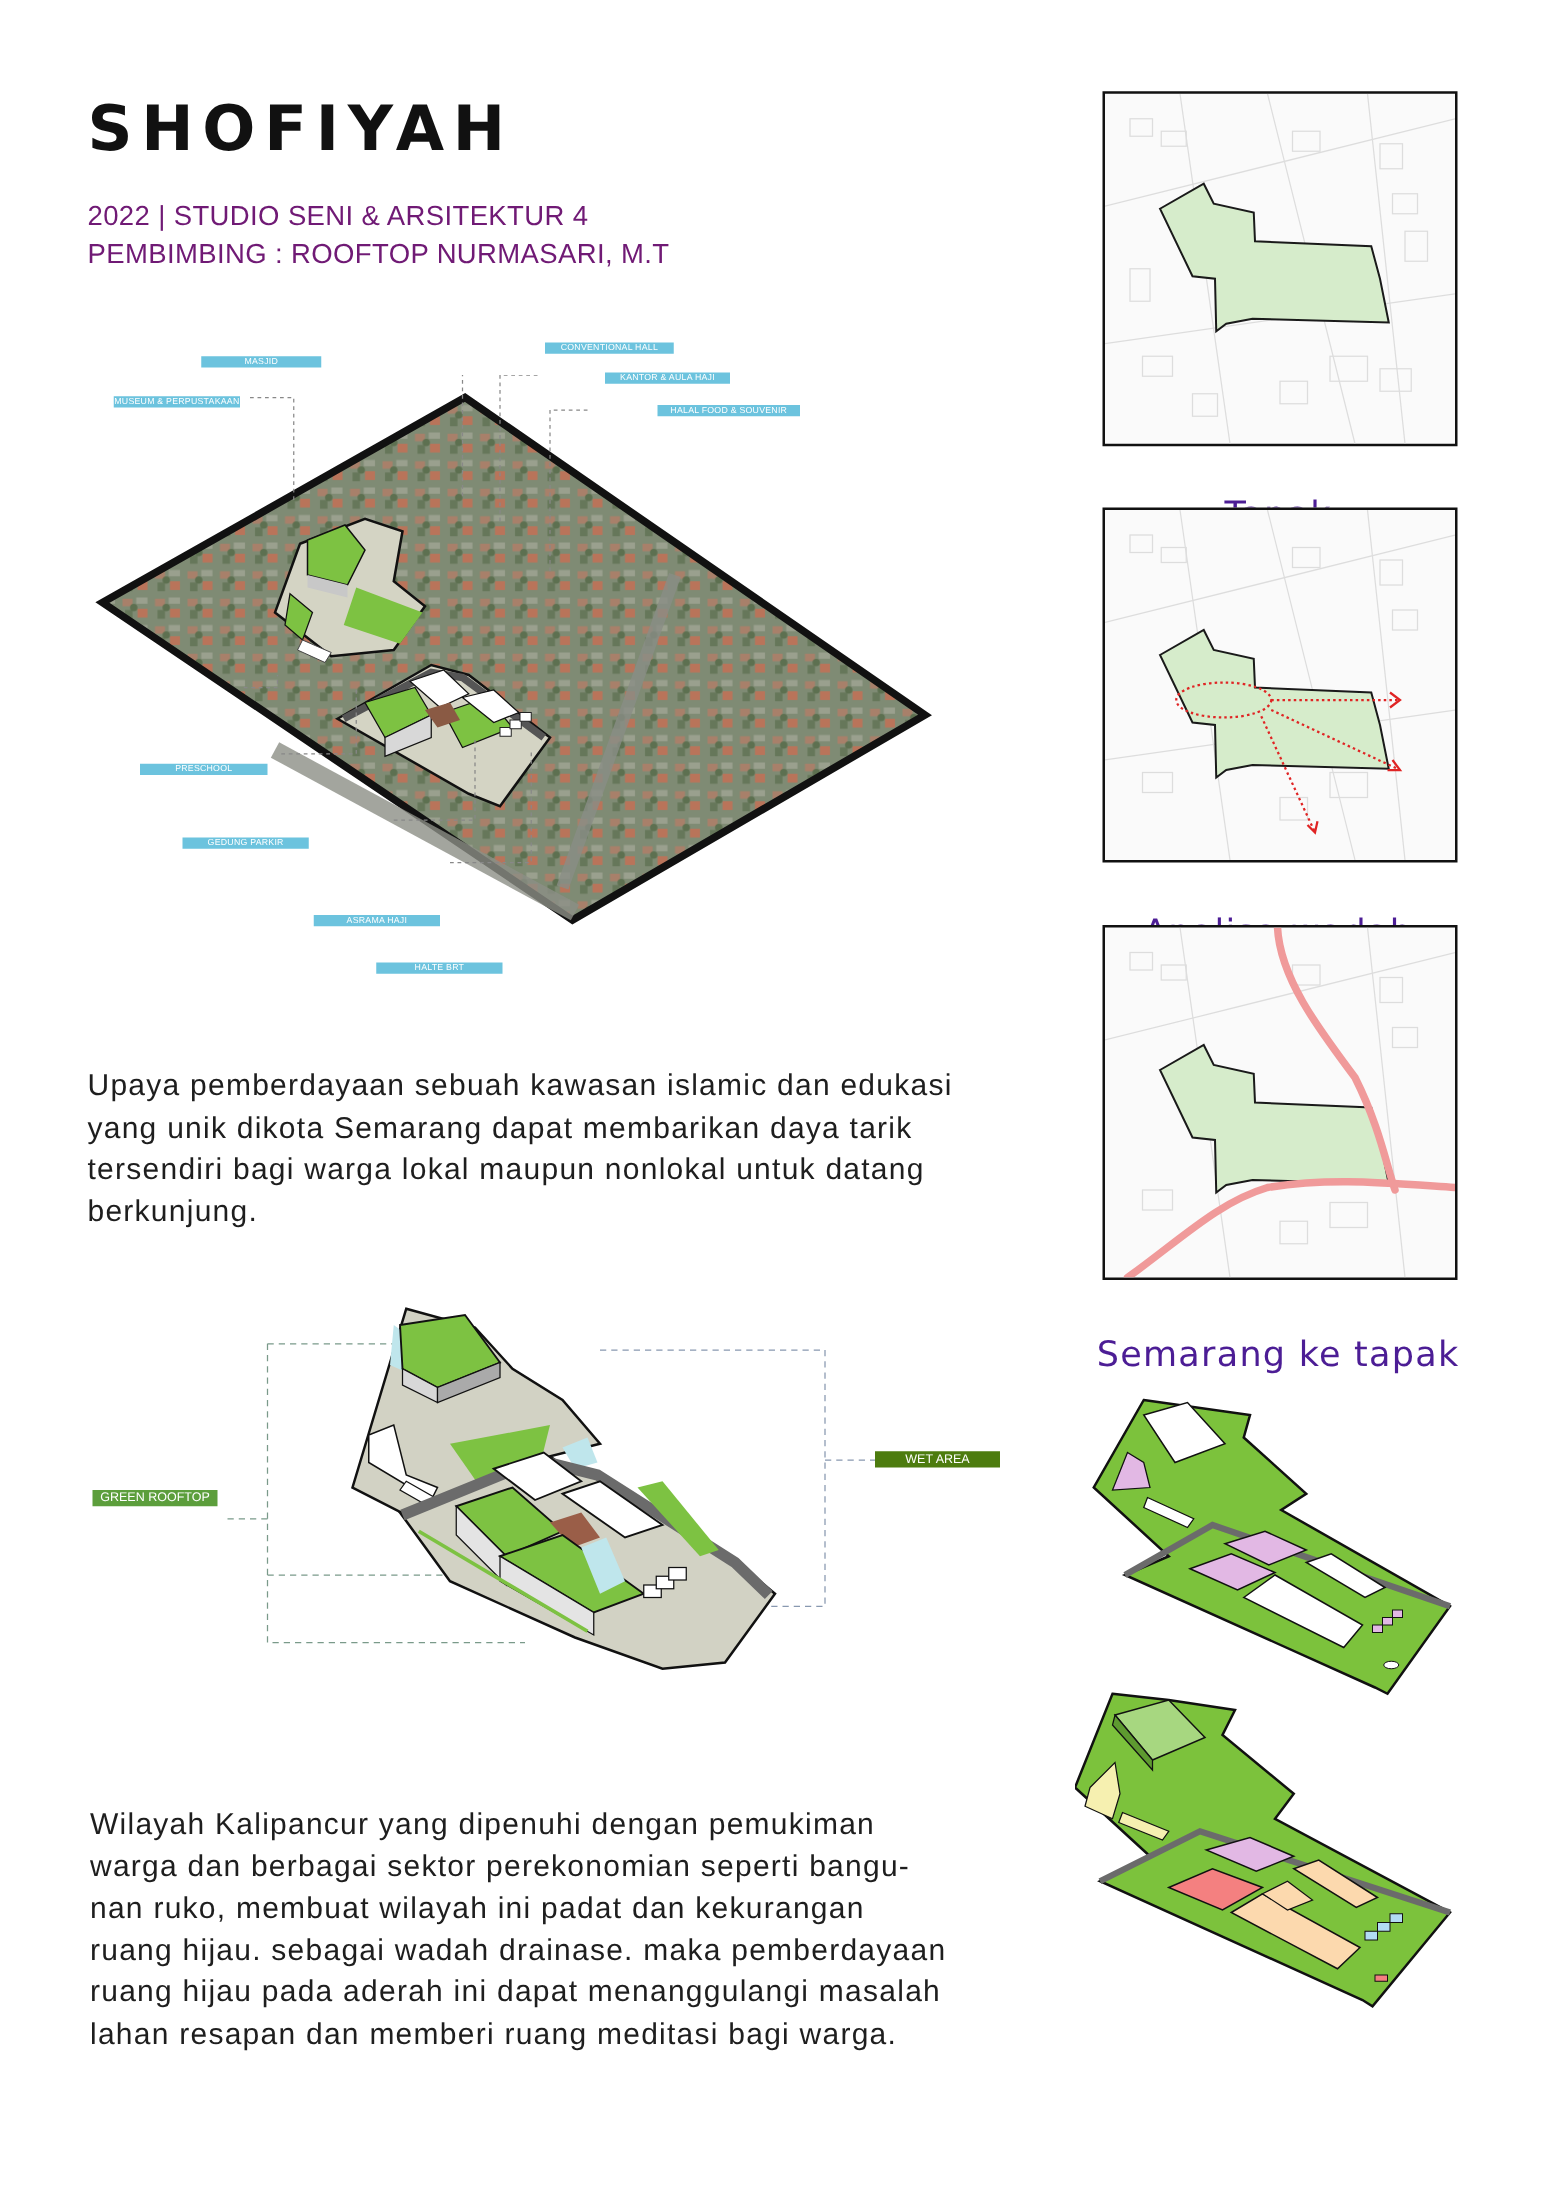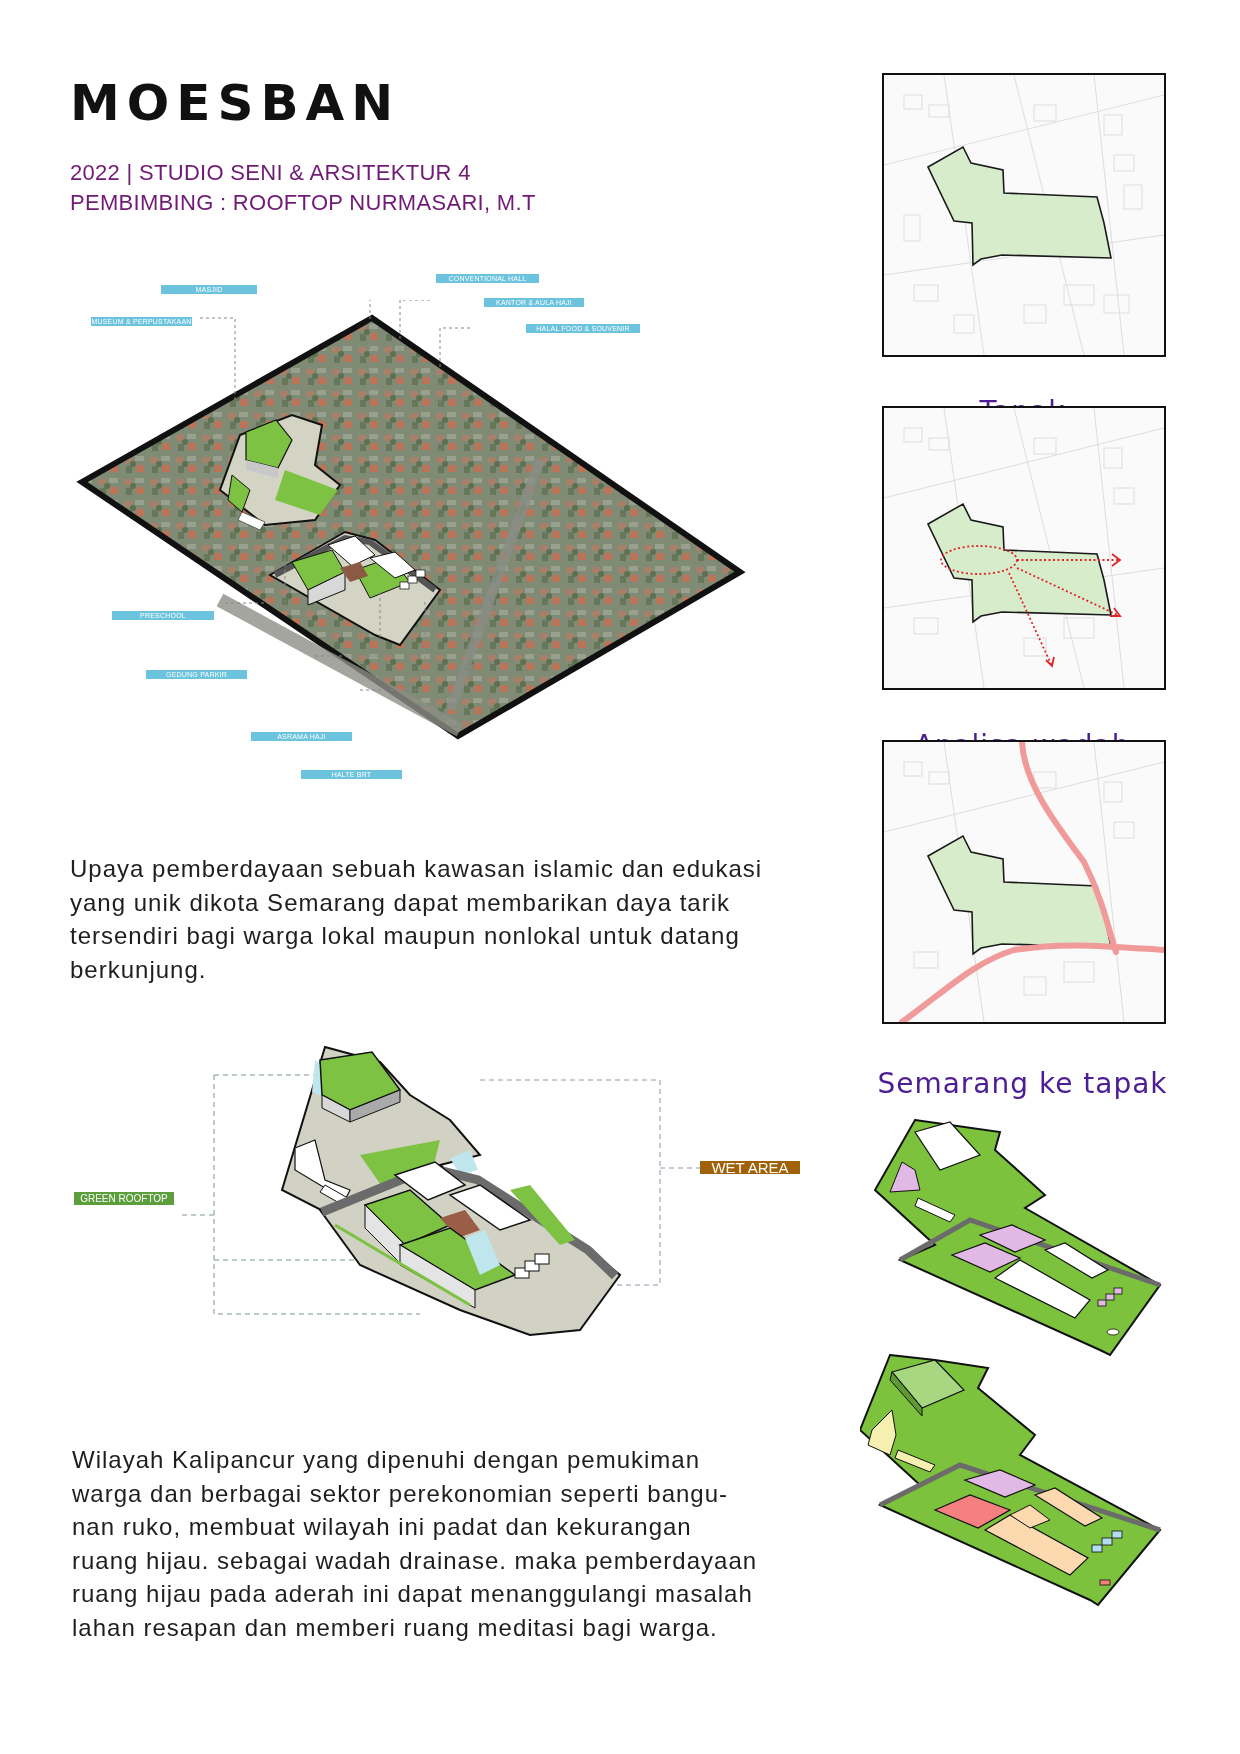--- a/index.html
+++ b/index.html
@@ -19,40 +19,40 @@
   .para {
     font-family:"Liberation Sans", sans-serif; font-size:24px; line-height:33.5px;
     color:#1e1e1e; letter-spacing:1px; white-space:pre-line;
   }
   .tag {
     background:#6cc3de; color:#fff; font-family:"Liberation Sans", sans-serif;
     font-size:7px; text-align:center; height:9px; line-height:9px;
     text-transform:uppercase; letter-spacing:0.2px; white-space:nowrap;
   }
   .tag-big {
-    background:#a16207; color:#fff; font-family:"Liberation Sans", sans-serif;
-    font-size:15px; text-align:center; height:13px; line-height:13px; white-space:nowrap;
+    background:#4d7c0f; color:#fff; font-family:"Liberation Sans", sans-serif;
+    font-size:10px; text-align:center; height:13px; line-height:13px; white-space:nowrap;
   }
   .tag-green {
     background:#5c9e3c; color:#fff; font-family:"Liberation Sans", sans-serif;
     font-size:10px; text-align:center; height:13px; line-height:13px; white-space:nowrap;
   }
   .map-frame {
     left:882px; width:280px; border:2.5px solid #111; background:#fafafa; overflow:hidden;
   }
   .map-caption {
     left:860px; width:325px; text-align:center; font-family:"DejaVu Sans", sans-serif;
     font-size:28px; color:#4c1d95; letter-spacing:1px; line-height:1;margin-top:40px;
   }
   svg { display:block; }
 </style>
 </head>
 <body>
 
-<div class="abs title">MOESBAN</div>
+<div class="abs title">SHOFIYAH</div>
 <div class="abs sub" style="top:162px">2022 | STUDIO SENI &amp; ARSITEKTUR 4</div>
 <div class="abs sub" style="top:192px">PEMBIMBING : ROOFTOP NURMASARI, M.T</div>
 
 <div class="abs" style="left:70px;top:300px;width:760px;height:480px">
   <svg width="760" height="480" viewBox="0 0 760 480">
     <defs>
       <pattern id="aerial" width="26" height="22" patternUnits="userSpaceOnUse">
         <rect width="26" height="22" fill="#7f8b74"></rect>
         <rect x="2" y="3" width="8" height="6" fill="#a8806a"></rect>
         <rect x="13" y="2" width="9" height="5" fill="#9aa08e"></rect>

